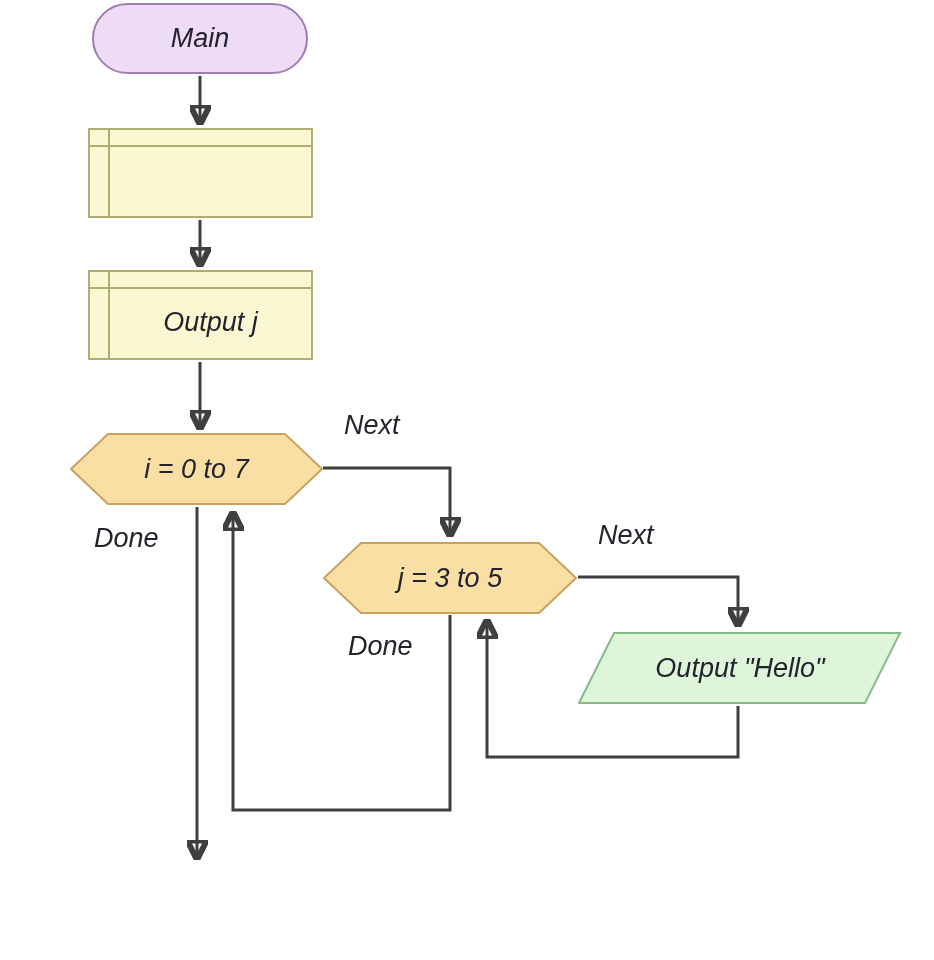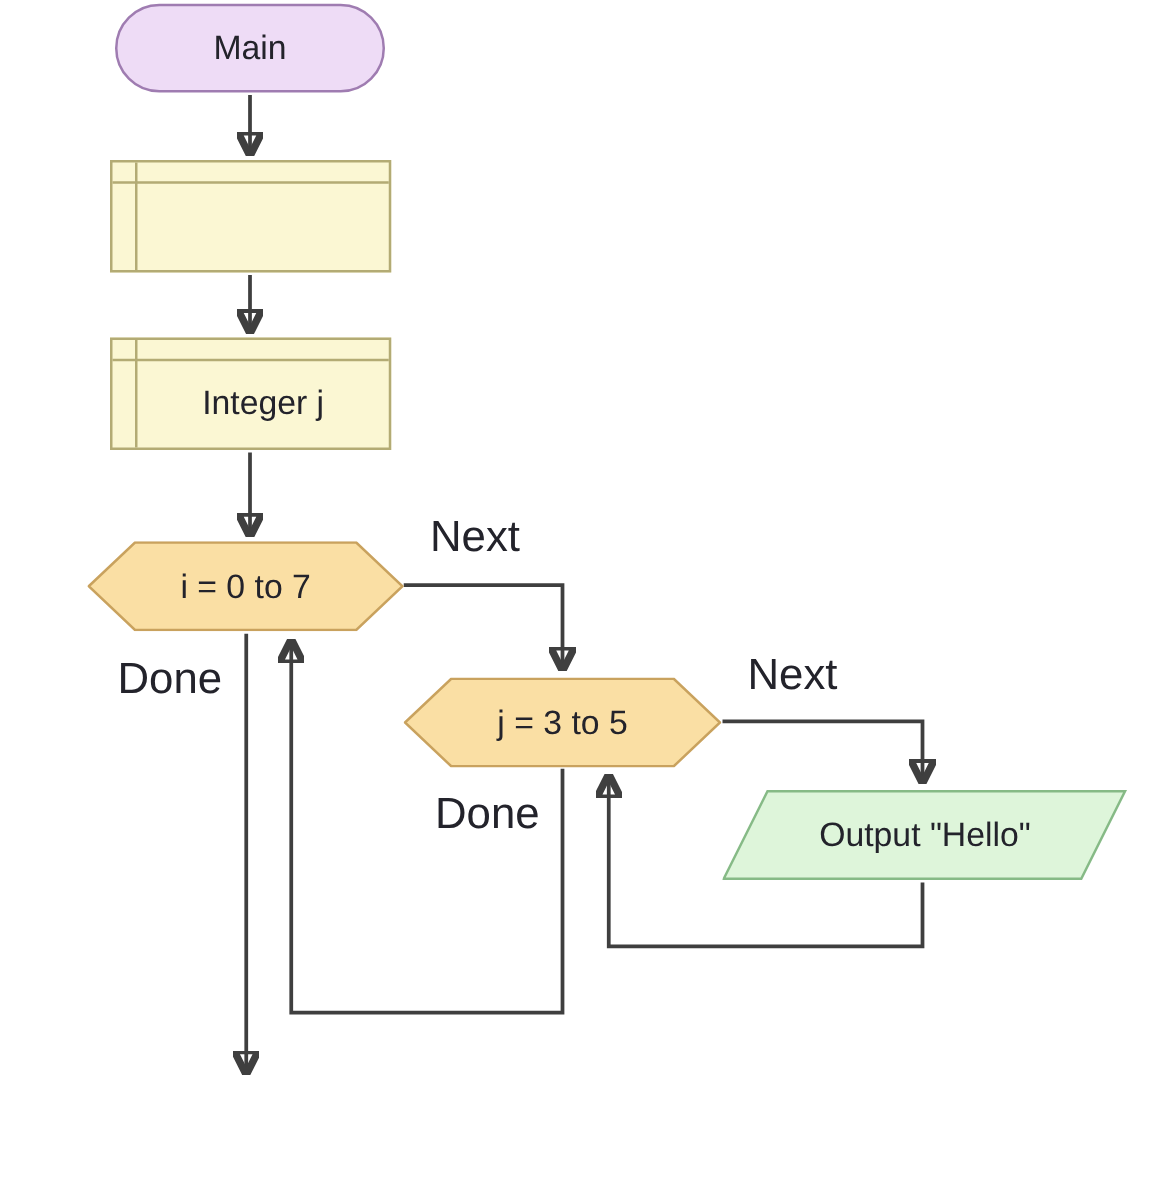--- a/index.html
+++ b/index.html
@@ -1,35 +1,35 @@
 <!DOCTYPE html>
 <html><head>
 <meta charset="utf-8">
 <style>
   html,body{margin:0;padding:0;background:#ffffff;}
   .canvas{
     position:relative;width:934px;height:960px;background:#ffffff;
-    font-family:"Liberation Sans",sans-serif;overflow:hidden;
+    font-family:"Liberation Sans",sans-serif;overflow:hidden;font-style:italic;
   }
   .connectors{position:absolute;left:0;top:0;width:934px;height:960px;}
   .connectors path{fill:none;stroke:#3f3f3f;stroke-width:3;}
   .node{
     position:absolute;display:flex;align-items:center;justify-content:center;
     font-size:27px;color:#23232b;box-sizing:border-box;
   }
   .node .nlabel{white-space:pre;position:relative;z-index:2;}
   .terminal{background:#eedcf6;border:2px solid #9f7cb1;border-radius:36px;}
   .declare{background:#fbf7d3;border:2px solid #b3ab74;}
   .declare .vline{position:absolute;left:18px;top:0;bottom:0;width:2px;background:#b3ab74;}
   .declare .hline{position:absolute;top:15px;left:0;right:0;height:2px;background:#b3ab74;}
   .declare .nlabel{padding-left:20px;padding-top:15px;}
   .shaped svg{position:absolute;left:0;top:0;width:100%;height:100%;z-index:1;}
   .hex polygon{fill:#fadfa4;stroke:#c9a25e;stroke-width:2;}
   .para polygon{fill:#def5da;stroke:#86ba86;stroke-width:2;}
-  .edge-label{position:absolute;font-size:35px;color:#23232b;white-space:pre;}
+  .edge-label{position:absolute;font-size:27px;color:#23232b;white-space:pre;}
 </style>
 </head>
 <body>
 
 <div class="canvas">
 
   <svg class="connectors" viewBox="0 0 934 960" xmlns="http://www.w3.org/2000/svg">
     <defs>
       <marker id="arrow" viewBox="0 0 10 10" refX="9.5" refY="5" markerWidth="6.5" markerHeight="7" orient="auto-start-reverse">
         <path d="M0,0 L10,5 L0,10 z" fill="#3f3f3f"></path>
@@ -50,21 +50,21 @@
   </div>
 
   <div class="node declare" style="left:88px;top:128px;width:225px;height:90px">
     <span class="vline"></span>
     <span class="hline"></span>
   </div>
 
   <div class="node declare" style="left:88px;top:270px;width:225px;height:90px">
     <span class="vline"></span>
     <span class="hline"></span>
-    <span class="nlabel">Integer j</span>
+    <span class="nlabel">Output j</span>
   </div>
 
   <div class="node shaped hex" style="left:70px;top:433px;width:253px;height:72px">
     <svg viewBox="0 0 253 72" xmlns="http://www.w3.org/2000/svg">
       <polygon points="1,36 38,1 215,1 252,36 215,71 38,71"></polygon>
     </svg>
     <span class="nlabel">i = 0 to 7</span>
   </div>
 
   <div class="node shaped hex" style="left:323px;top:542px;width:254px;height:72px">

